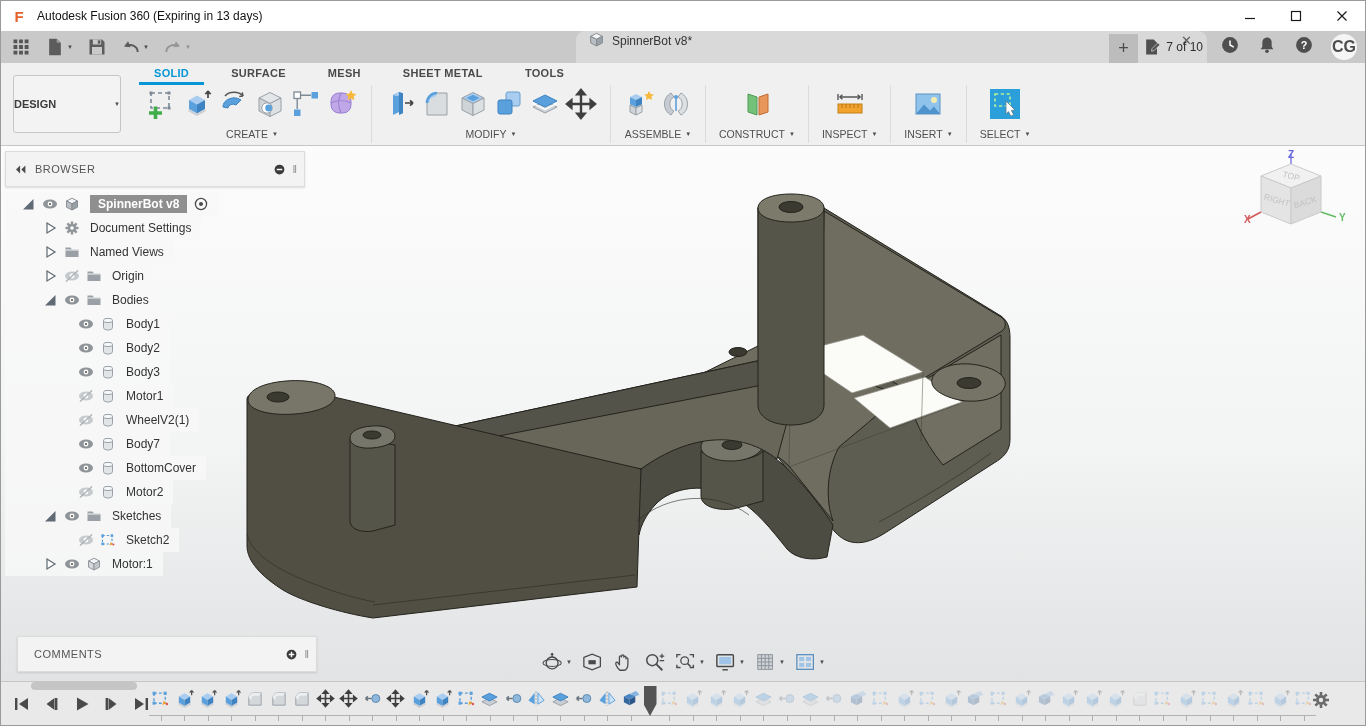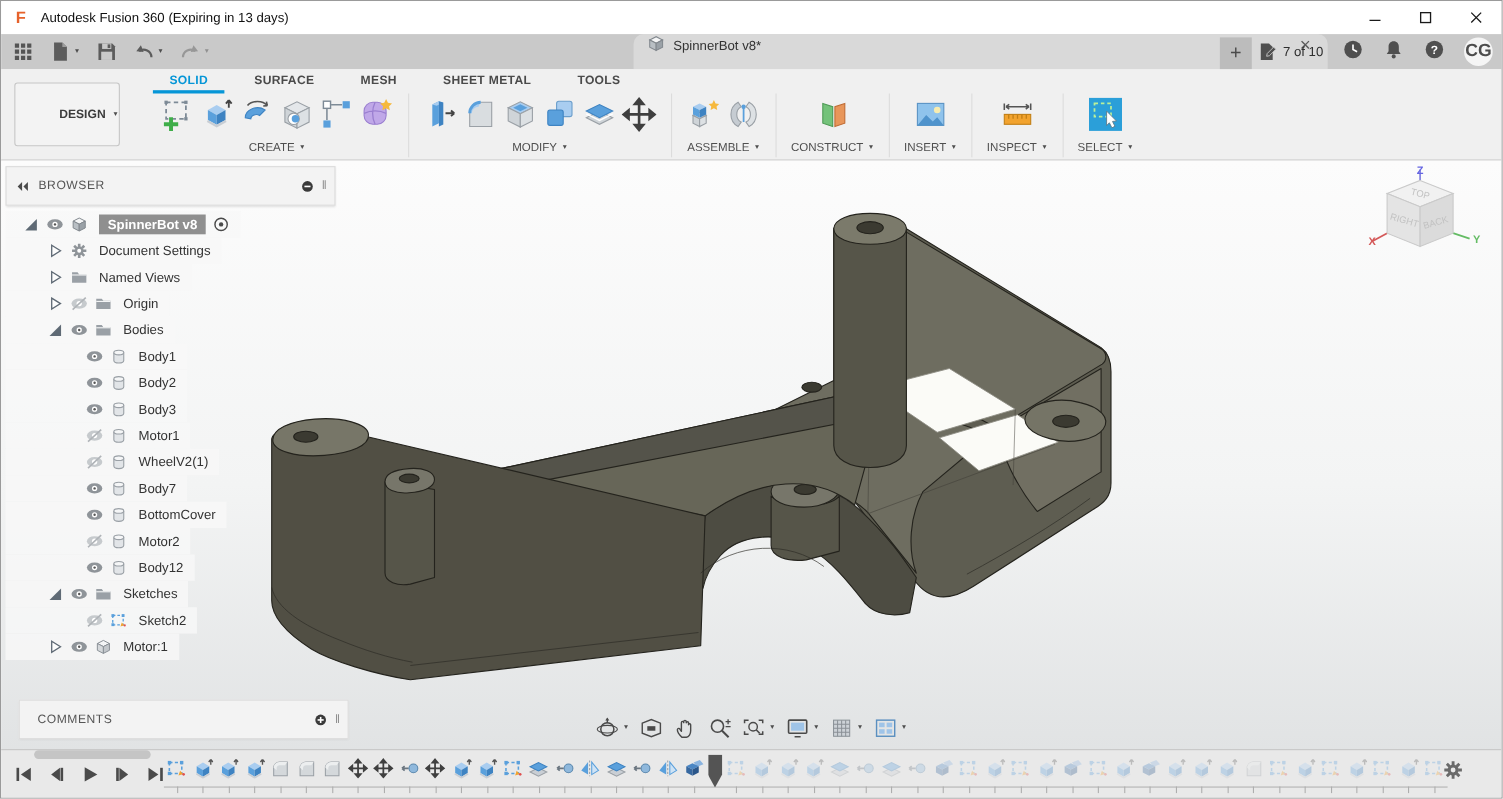--- a/index.html
+++ b/index.html
@@ -32,22 +32,22 @@
                 color:#4a4a4a; font-size:18px; display:flex; align-items:center; justify-content:center; }
   .top-right { position:absolute; right:8px; top:0; height:32px; display:flex; align-items:center; gap:17px; }
   .job-status { display:flex; align-items:center; gap:4px; font-size:12px; color:#2e2e2e; }
   .job-status svg { width:20px; height:20px; }
   .tr-icon svg { width:20px; height:20px; }
   .avatar { width:26px; height:26px; border-radius:50%; background:#f5f5f5; color:#4d4d4d;
             font-size:16px; font-weight:bold; display:flex; align-items:center; justify-content:center; }
 
   
   .ribbon { height:83px; background:#f0f0f0; border-bottom:1px solid #c6c6c6; position:relative; }
-  .design-box { position:absolute; left:12px; top:12px; width:96px; height:58px; border:1px solid #c6c6c6;
-                border-radius:3px; background:#f3f3f3; display:flex; align-items:center; justify-content:flex-end;
+  .design-box { position:absolute; left:12px; top:12px; width:108px; height:58px; border:1px solid #c6c6c6;
+                border-radius:3px; background:#f3f3f3; display:flex; align-items:center; justify-content:space-between;
                 gap:6px; font-size:11px; font-weight:bold; color:#3c3c3c; }
   .rtabs { display:flex; margin-left:138px; height:22px; align-items:stretch; }
   .rtab { padding:4px 15px 2px; font-size:11px; font-weight:bold; color:#4a4a4a; letter-spacing:.3px;
           border-bottom:3px solid transparent; margin-right:12px; }
   .rtab.active { color:#0696d7; border-bottom-color:#0696d7; }
   .rgroups { display:flex; margin-left:132px; height:58px; align-items:stretch; }
   .rgroup { display:flex; flex-direction:column; align-items:center; padding:0 13px; }
   .rgroup + .rgroup { border-left:1px solid #dcdcdc; }
   .rg-icons { display:flex; align-items:center; gap:4px; height:40px; margin-top:1px; }
   .rg-icons svg { width:32px; height:32px; }
@@ -584,36 +584,36 @@
             </svg></span>
         </div>
         <div class="rg-label">
           <span>CONSTRUCT</span>
           <span class="caret">▼</span>
         </div>
       </div>
       <div class="rgroup">
         <div class="rg-icons">
           <span><svg viewBox="0 0 32 32" width="32" height="32">
+              <use href="#i-measure"></use>
+            </svg></span>
+        </div>
+        <div class="rg-label">
+          <span>INSPECT</span>
+          <span class="caret">▼</span>
+        </div>
+      </div>
+      <div class="rgroup">
+        <div class="rg-icons">
+          <span><svg viewBox="0 0 32 32" width="32" height="32">
               <use href="#i-image"></use>
             </svg></span>
         </div>
         <div class="rg-label">
           <span>INSERT</span>
-          <span class="caret">▼</span>
-        </div>
-      </div>
-      <div class="rgroup">
-        <div class="rg-icons">
-          <span><svg viewBox="0 0 32 32" width="32" height="32">
-              <use href="#i-measure"></use>
-            </svg></span>
-        </div>
-        <div class="rg-label">
-          <span>INSPECT</span>
           <span class="caret">▼</span>
         </div>
       </div>
       <div class="rgroup">
         <div class="rg-icons">
           <span><svg viewBox="0 0 32 32" width="32" height="32">
               <use href="#i-select"></use>
             </svg></span>
         </div>
         <div class="rg-label">
@@ -889,33 +889,20 @@
             <svg viewBox="0 0 16 16" width="16" height="16">
               <use href="#t-eyeoff"></use>
             </svg>
           </span>
           <span class="slot">
             <svg viewBox="0 0 16 16" width="16" height="16">
               <use href="#t-body"></use>
             </svg>
           </span>
           <span class="tlabel">Motor2</span>
-        </div>
-        <div class="trow" style="padding-left: 72px;">
-          <span class="slot">
-            <svg viewBox="0 0 16 16" width="16" height="16">
-              <use href="#t-eye"></use>
-            </svg>
-          </span>
-          <span class="slot">
-            <svg viewBox="0 0 16 16" width="16" height="16">
-              <use href="#t-body"></use>
-            </svg>
-          </span>
-          <span class="tlabel">Body12</span>
         </div>
         <div class="trow" style="padding-left: 36px;">
           <span class="slot">
             <svg viewBox="0 0 16 16" width="14" height="14">
               <use href="#t-triopen"></use>
             </svg>
           </span>
           <span class="slot">
             <svg viewBox="0 0 16 16" width="16" height="16">
               <use href="#t-eye"></use>

